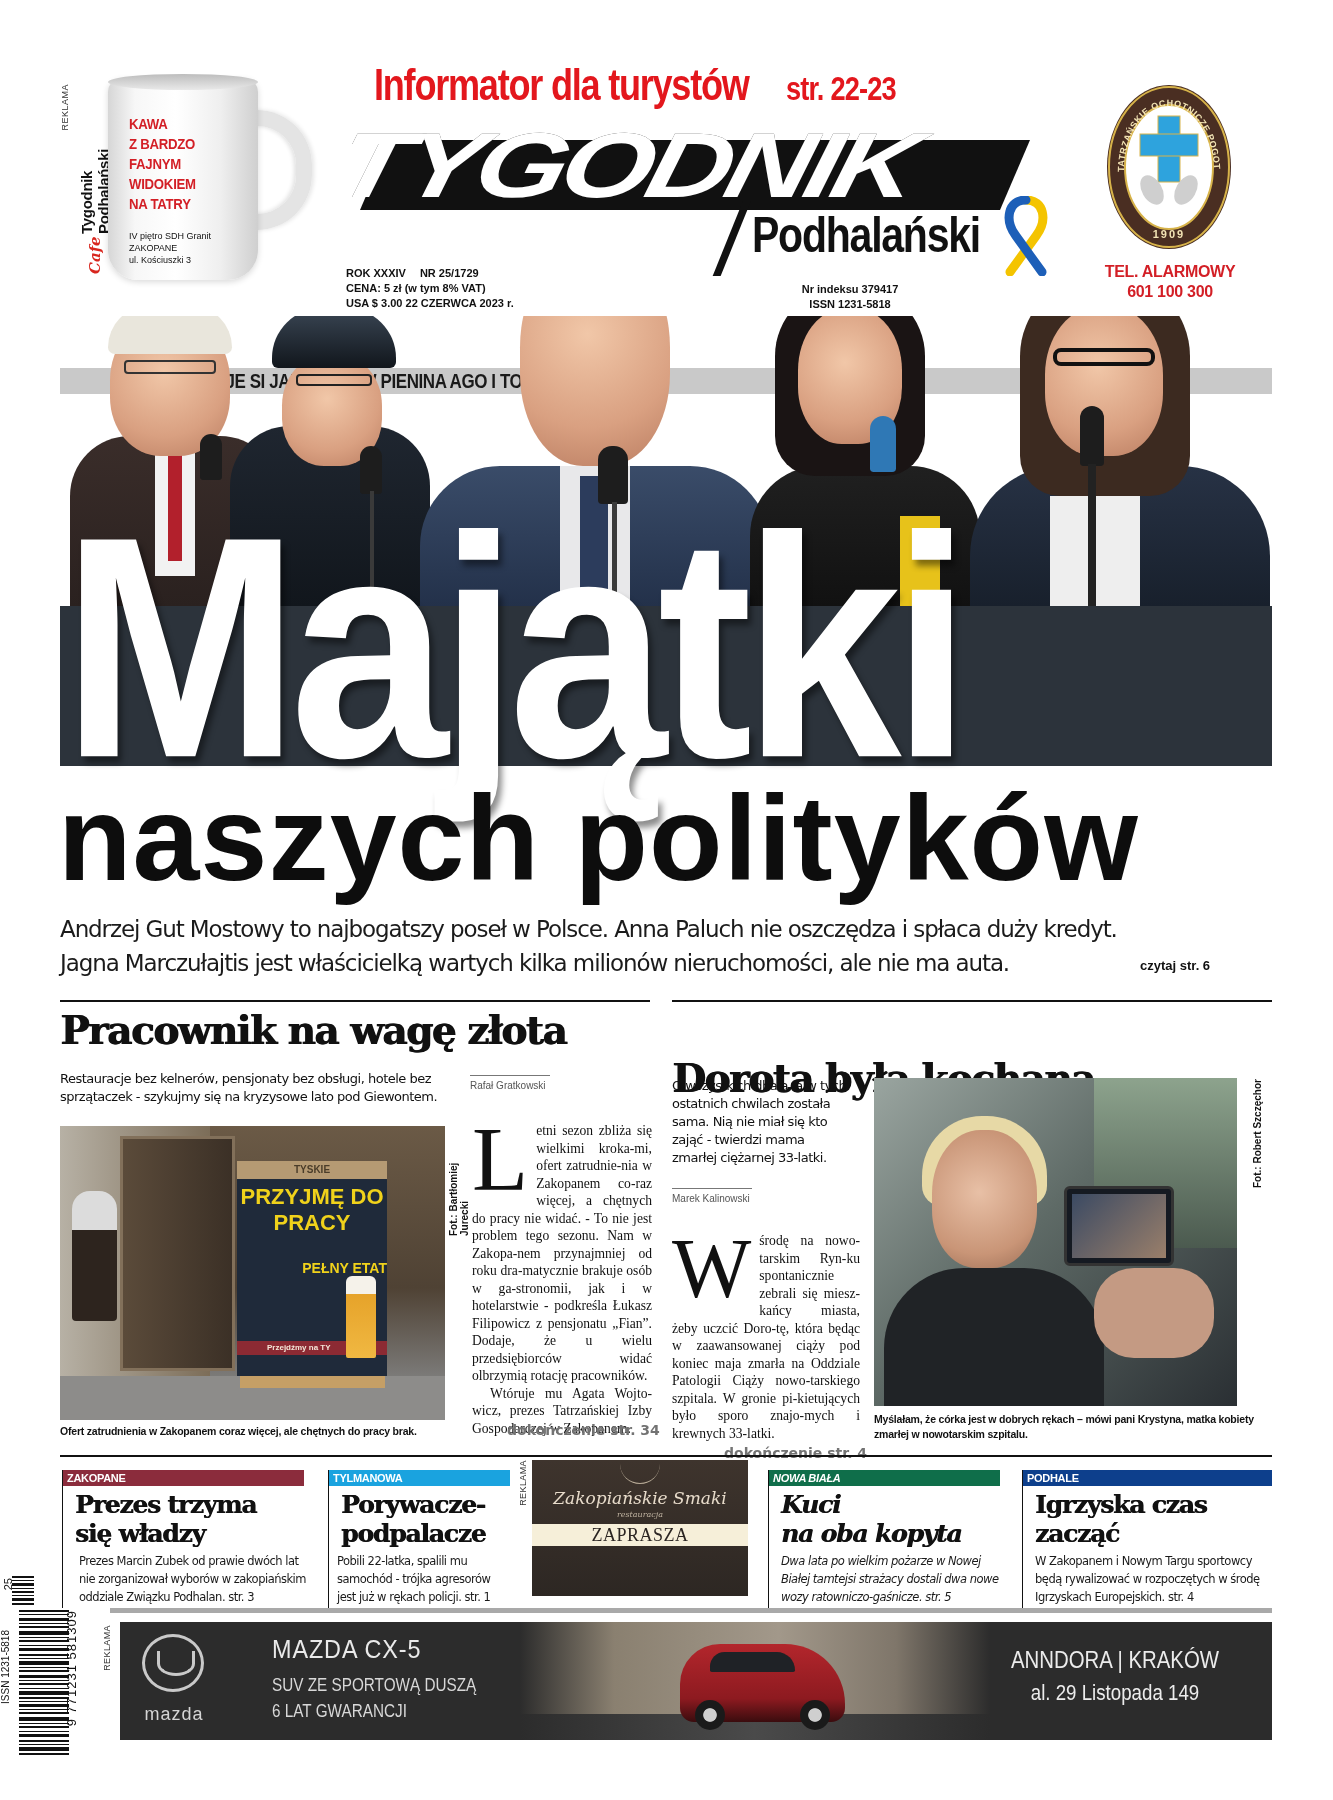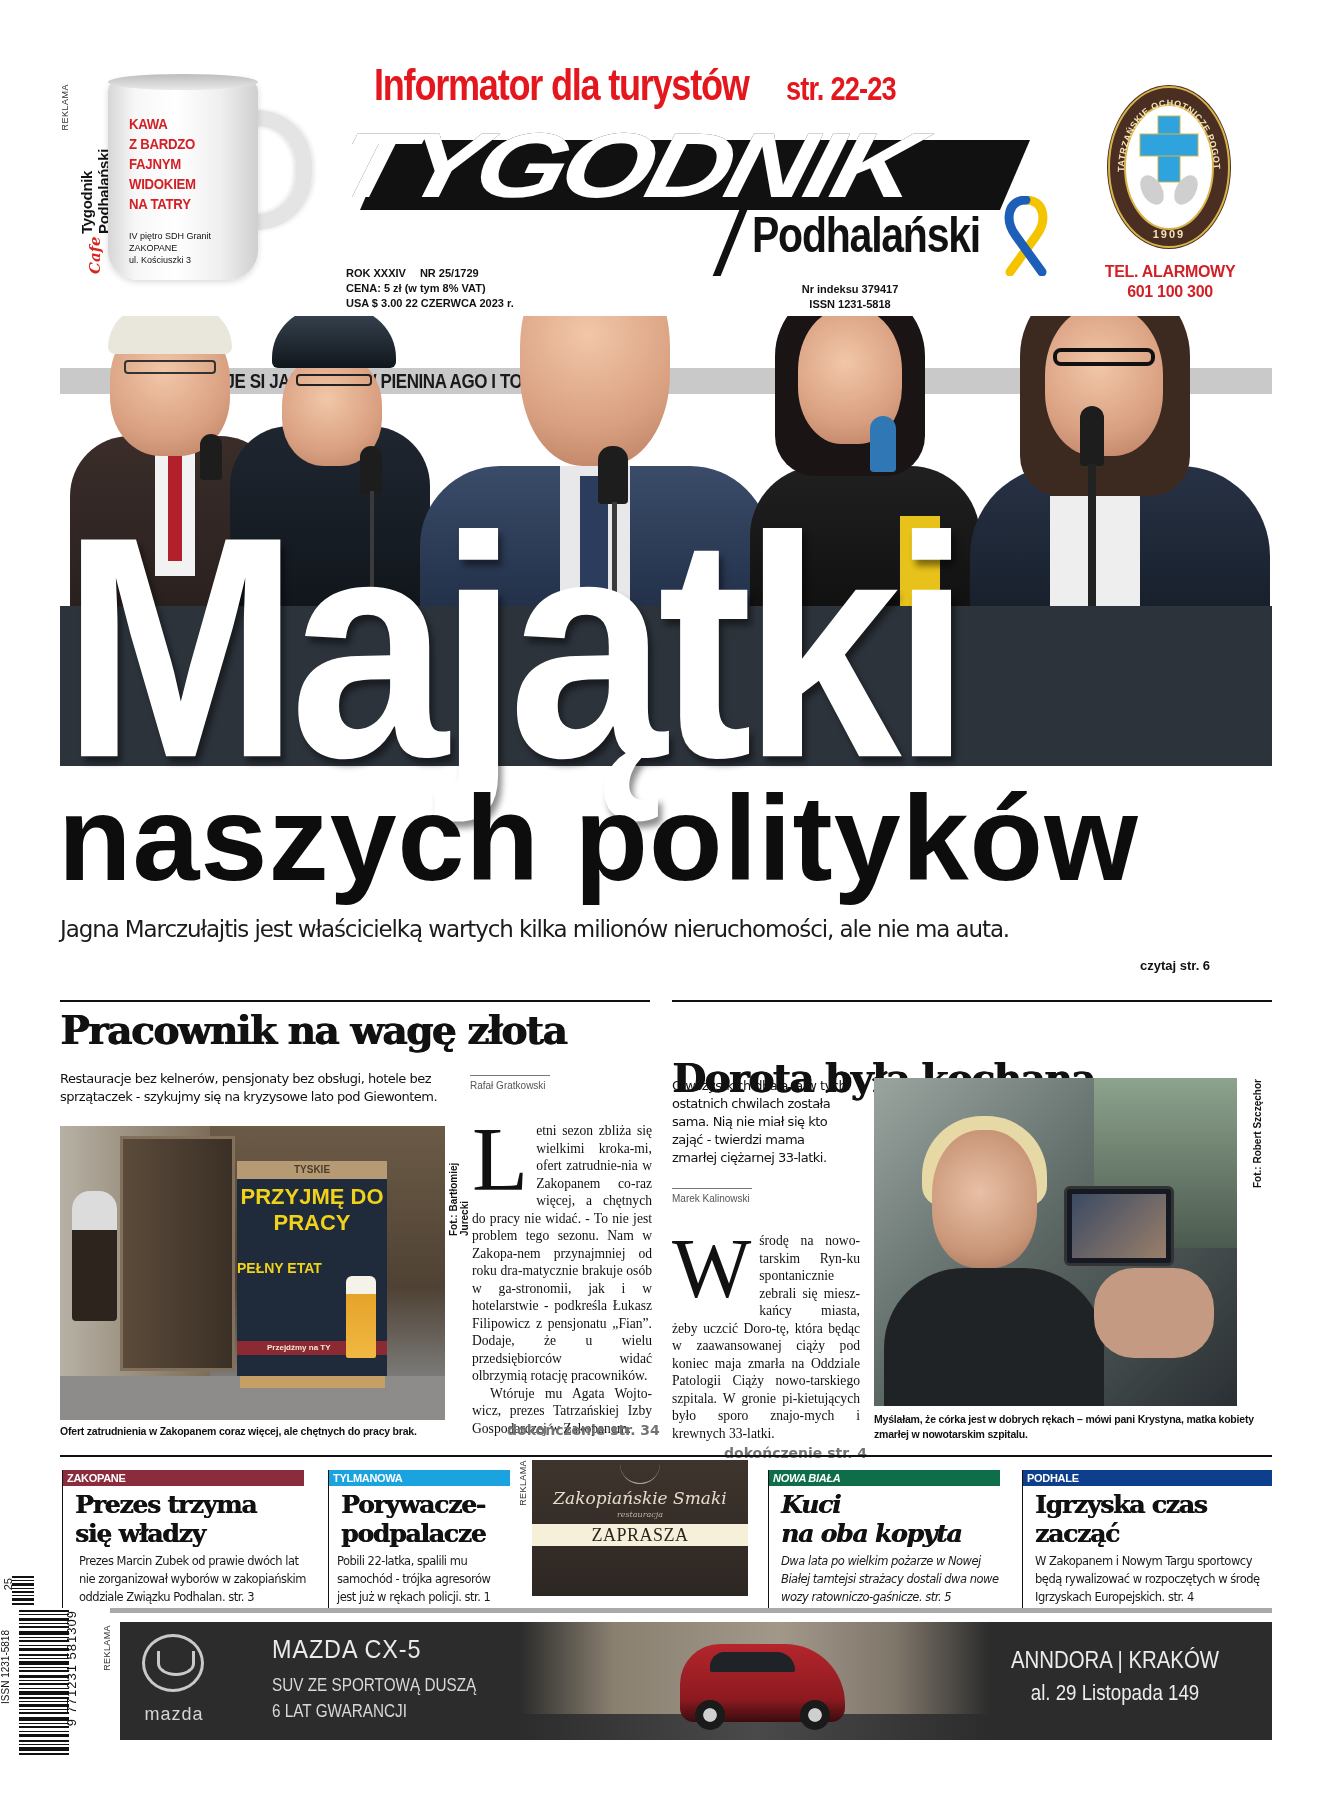--- a/index.html
+++ b/index.html
@@ -70,21 +70,21 @@
   .cont { position: absolute; font-family: "DejaVu Sans", sans-serif; font-weight: bold; font-size: 14px; color: #737373; }
   .credit { position: absolute; writing-mode: vertical-rl; transform: rotate(180deg); font-weight: bold; font-size: 10px; color: #111; }
   .caption { position: absolute; font-family: "Liberation Sans", sans-serif; font-weight: bold; font-size: 10.5px; line-height: 15px; color: #111; letter-spacing: -0.2px; }
 
   
   #photo-job { left: 60px; top: 1126px; width: 385px; height: 294px; overflow: hidden; background: linear-gradient(180deg,#6b5a46 0%,#4f4234 55%,#7b7a78 85%,#9a9a98 100%); }
   #photo-job .wall { position: absolute; left: 0; top: 0; width: 150px; height: 294px; background: linear-gradient(90deg,#b7b1a5,#7c6d58); }
   #photo-job .door { position: absolute; left: 60px; top: 10px; width: 115px; height: 235px; background: linear-gradient(90deg,#5b4b3a,#3b3026); border: 3px solid #82705a; }
   #photo-job .sign { position: absolute; left: 177px; top: 35px; width: 150px; height: 215px; background: #1f2a3a; border-top: 18px solid #b59a73; }
   #photo-job .sign-text { position: absolute; left: 177px; top: 58px; width: 150px; text-align: center; font-weight: bold; color: #f0d21b; font-size: 22px; line-height: 26px; }
-  #photo-job .sign-sub { position: absolute; left: 177px; top: 134px; width: 150px; text-align: left; font-weight: bold; color: #f0d21b; font-size: 14px; }
+  #photo-job .sign-sub { position: absolute; left: 177px; top: 134px; width: 150px; text-align: right; font-weight: bold; color: #f0d21b; font-size: 14px; padding-left: 21px; }
   #photo-job .sign-tyskie { position: absolute; left: 177px; top: 38px; width: 150px; text-align: center; font-weight: bold; color: #4a3d2a; font-size: 10px; }
   #photo-job .sign-bar { position: absolute; left: 177px; top: 215px; width: 150px; height: 14px; background: #8c2a33; color: #f4e6d8; font-size: 8px; font-weight: bold; padding-left: 30px; line-height: 14px; }
   #photo-job .beer { position: absolute; left: 286px; top: 150px; width: 30px; height: 82px; background: linear-gradient(180deg,#f5f2ea 0%,#f5f2ea 22%,#e6a32a 22%,#f0b842 100%); border-radius: 6px 6px 2px 2px; }
   #photo-job .legs { position: absolute; left: 180px; top: 250px; width: 145px; height: 12px; background: #c59f66; }
   #photo-job .waiter { position: absolute; left: 12px; top: 65px; width: 45px; height: 130px; background: linear-gradient(180deg,#dcdcdc 0%,#dcdcdc 30%,#2d241e 30%); border-radius: 18px 18px 4px 4px; }
   #photo-job .ground { position: absolute; left: 0; top: 250px; width: 385px; height: 44px; background: #8d8c8a; }
 
   
   #photo-woman { left: 874px; top: 1078px; width: 363px; height: 328px; overflow: hidden; background: linear-gradient(135deg,#9aa5a0 0%,#5e6a66 45%,#2a2f33 100%); }
   #photo-woman .bg-window { position: absolute; left: 220px; top: 0; width: 143px; height: 170px; background: linear-gradient(180deg,#8da38d,#4b5a4f); }
@@ -252,20 +252,21 @@
     <div class="suit" style="left:993px;top:32px;width:102px;height:18px;border:4px solid #111;border-radius:8px;background:transparent;"></div>
     <div class="mic" style="left:1020px;top:90px;width:24px;height:60px;"></div>
     <div class="mic-stem" style="left:1028px;top:148px;width:8px;height:142px;background:#222;"></div>
   </div>
 </div>
 
 <div class="abs" id="headline-main">Majątki</div>
 <div class="abs" id="headline-sub">naszych polityków</div>
 
 <div class="abs" id="lead">
+  <div>Andrzej Gut Mostowy to najbogatszy poseł w Polsce. Anna Paluch nie oszczędza i spłaca duży kredyt.</div>
   <div>Jagna Marczułajtis jest właścicielką wartych kilka milionów nieruchomości, ale nie ma auta.</div>
 </div>
 <div class="abs" id="lead-more">czytaj str. 6</div>
 
 <div class="rule" style="left:60px;top:1000px;width:590px;"></div>
 <div class="rule" style="left:672px;top:1000px;width:600px;"></div>
 
 <div class="story-title" style="left:60px;top:1008px;">Pracownik na wagę złota</div>
 <div class="story-deck" style="left:60px;top:1070px;width:380px;">Restauracje bez kelnerów, pensjonaty bez obsługi, hotele bez sprzątaczek - szykujmy się na kryzysowe lato pod Giewontem.</div>
 <div class="byline" style="left:470px;top:1075px;width:80px;">Rafał Gratkowski</div>

